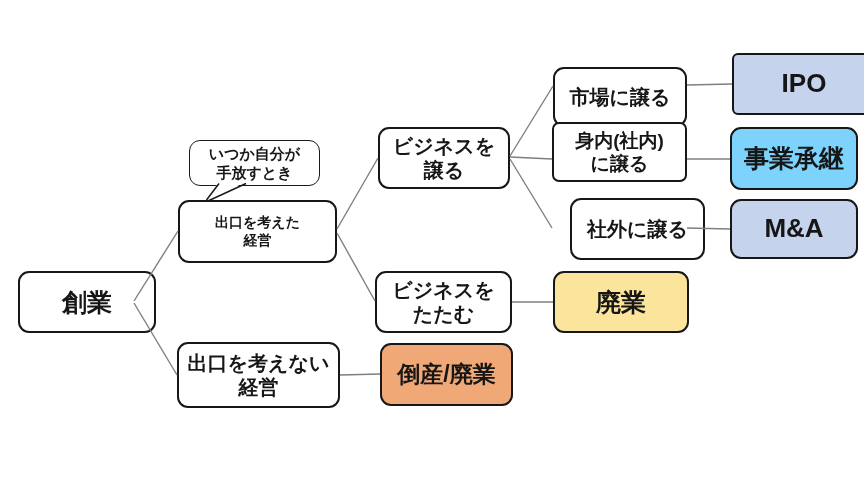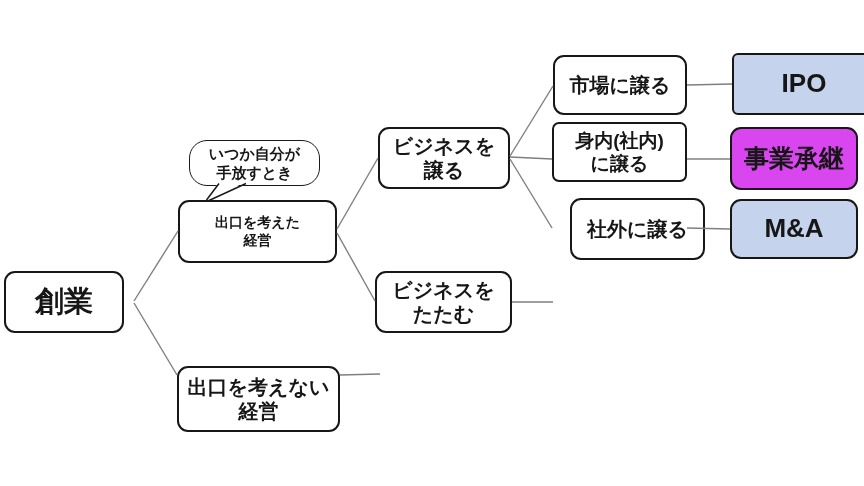--- a/index.html
+++ b/index.html
@@ -23,46 +23,46 @@
     color:#161616;
     white-space:pre-line;
     line-height:1.22;
     z-index:1;
   }
   .callout {
     position:absolute;
     box-sizing:border-box;
     background:#ffffff;
     border:1.5px solid #1a1a1a;
-    border-radius:18px;
+    border-radius:11px;
     display:flex; align-items:center; justify-content:center;
     text-align:center;
     font-weight:bold;
     color:#161616;
     white-space:pre-line;
     line-height:1.3;
     z-index:2;
   }
   .connectors {
     position:absolute; left:0; top:0;
     width:864px; height:486px;
     z-index:3;
     pointer-events:none;
   }
   
-  #n-founding     { left:4px;   top:271px; width:120px; height:62px; font-size:29px; }
+  #n-founding     { left:18px;   top:271px; width:138px; height:62px; font-size:25px; }
   #n-exit-minded  { left:178px; top:200px; width:159px; height:63px; font-size:14px; }
-  #n-no-exit      { left:177px; top:342px; width:163px; height:66px; font-size:20px;margin-top:24px; }
+  #n-no-exit      { left:177px; top:342px; width:163px; height:66px; font-size:20px; }
   #n-transfer     { left:378px; top:127px; width:132px; height:62px; font-size:20px; }
   #n-close        { left:375px; top:271px; width:137px; height:62px; font-size:20px; }
-  #n-to-market    { left:553px; top:55px;  width:134px; height:60px; font-size:20px; }
+  #n-to-market    { left:553px; top:67px;  width:134px; height:60px; font-size:20px; }
   #n-to-insiders  { left:552px; top:122px; width:135px; height:60px; font-size:19px;border-radius:7px; }
   #n-to-outsiders { left:570px; top:198px; width:135px; height:62px; font-size:20px; }
   #n-ipo          { left:732px; top:53px;  width:144px; height:62px; font-size:26px; background:#c5d3ec;border-radius:6px; }
-  #n-succession   { left:730px; top:127px; width:128px; height:63px; font-size:25px; background:#d946ef; }
+  #n-succession   { left:730px; top:127px; width:128px; height:63px; font-size:25px; background:#7dd3fc; }
   #n-ma           { left:730px; top:199px; width:128px; height:60px; font-size:26px; background:#c5d3ec;text-align:right; }
   #n-closure      { left:553px; top:271px; width:136px; height:62px; font-size:25px; background:#fbe49b; }
   #n-bankruptcy   { left:380px; top:343px; width:133px; height:63px; font-size:23px; background:#f1a877; }
   #callout-note   { left:189px; top:140px; width:131px; height:46px; font-size:15px; }
 </style>
 </head>
 <body>
 
 <div class="canvas">
 
@@ -75,20 +75,22 @@
 譲る</div>
   <div class="node" id="n-close">ビジネスを
 たたむ</div>
   <div class="node" id="n-to-market">市場に譲る</div>
   <div class="node" id="n-to-insiders">身内(社内)
 に譲る</div>
   <div class="node" id="n-to-outsiders">社外に譲る</div>
   <div class="node" id="n-ipo">IPO</div>
   <div class="node" id="n-succession">事業承継</div>
   <div class="node" id="n-ma">M&amp;A</div>
+  <div class="node" id="n-closure">廃業</div>
+  <div class="node" id="n-bankruptcy">倒産/廃業</div>
 
   <div class="callout" id="callout-note">いつか自分が
 手放すとき</div>
 
   <svg class="connectors" viewBox="0 0 864 486" xmlns="http://www.w3.org/2000/svg">
     <g stroke="#7f7f7f" stroke-width="1.4">
       <line x1="134" y1="301" x2="178" y2="231"></line>
       <line x1="134" y1="303" x2="177" y2="375"></line>
       <line x1="337" y1="229" x2="378" y2="158"></line>
       <line x1="337" y1="233" x2="375" y2="301"></line>

